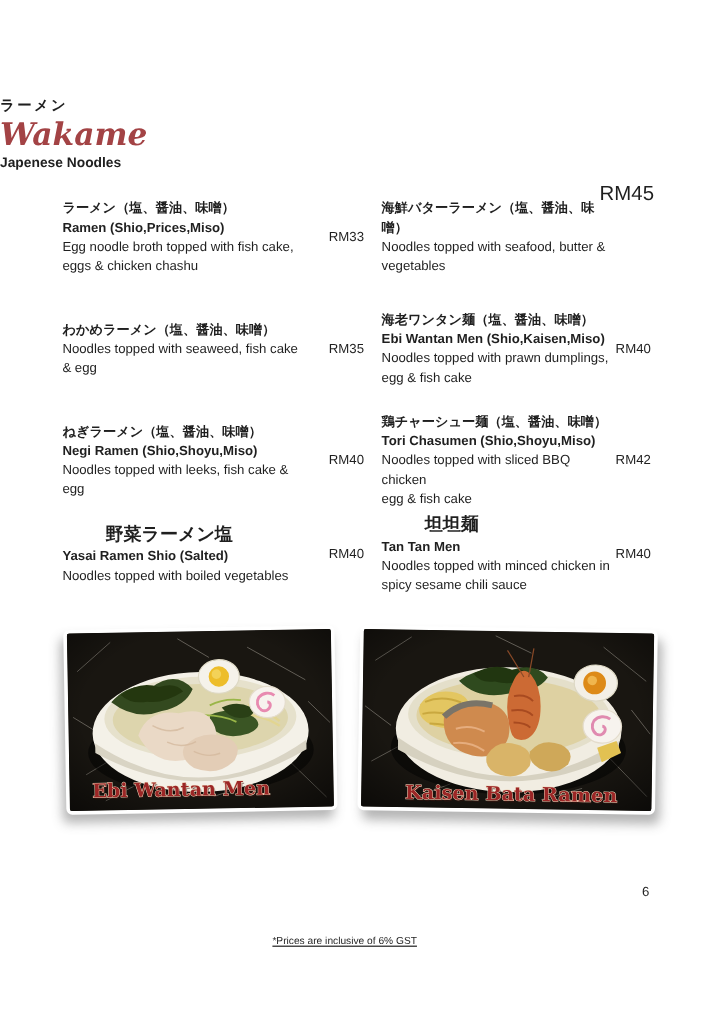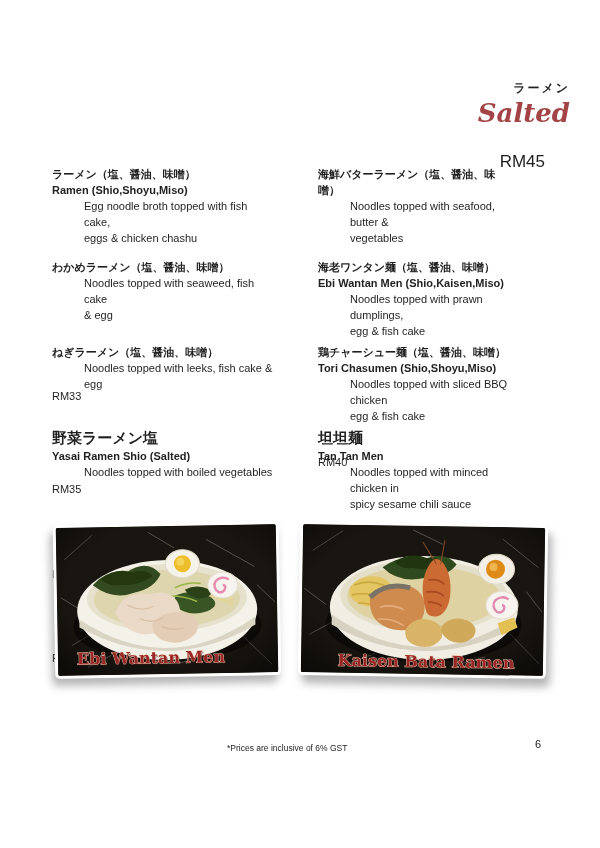--- a/index.html
+++ b/index.html
@@ -2,81 +2,82 @@
 <html style="--accent-red: #a34345; --caption-red: #9c2626; --photo-bg: #191611;"><head>
 <meta charset="utf-8">
 <style>
   html,body{margin:0;padding:0;background:#ffffff;}
   .page{
     position:relative;width:600px;height:848px;background:#ffffff;
     font-family:"Liberation Sans","DejaVu Sans",sans-serif;
     color:#1f1f1f;overflow:hidden;
   }
   
-  .header{position:absolute;top:80px;left:0;right:30px;text-align:right;}
+  .header{position:absolute;top:80px;left:0;right:30px;text-align:left;}
   .jp-title{font-size:12px;font-weight:700;letter-spacing:2px;line-height:16px;}
   .script-title{
     font-family:"DejaVu Serif","Liberation Serif",serif;
     font-style:italic;font-weight:700;font-size:26px;line-height:30px;
     color:var(--accent-red,#a34345);margin-top:2px;
   }
   .subtitle{font-size:11.5px;font-weight:700;line-height:15px;margin-top:1px;}
   .top-price{position:absolute;top:152px;right:55px;font-size:17px;}
   
   .menu{position:absolute;left:52px;right:55px;top:0;bottom:0;}
   .menu-row{position:absolute;left:0;right:0;display:flex;}
   .row1{top:166px}.row2{top:259px}.row3{top:344px}.row4{top:428px}
-  .cell{display:flex;align-items:flex-start;flex-direction:column;}
+  .cell{display:flex;align-items:center;}
   .cell.left{width:266px;flex:0 0 266px;}
   .cell.right{flex:1;}
   .cell.left .item{width:222px;flex:0 0 222px;}
   .cell.right .item{width:195px;flex:0 0 195px;}
   .price{flex:1;font-size:11px;line-height:16px;white-space:nowrap;}
   .jp{font-size:11px;font-weight:700;line-height:16px;}
   .en{font-size:11px;font-weight:700;line-height:16px;}
-  .desc{font-size:11px;line-height:16px;white-space:pre-line;margin-left:32px;}
-  .row4 .jp{font-size:15px;line-height:20px;}
+  .desc{font-size:11px;line-height:16px;white-space:pre-line;}
+  .row4 .jp{font-size:15px;line-height:20px;margin-left:36px;}
   
   .photos{position:absolute;top:523px;left:57px;height:148px;}
   .photo{
     position:absolute;top:0;background:#191611;border:3px solid #ffffff;
     border-radius:5px;overflow:hidden;box-sizing:content-box;
   }
   .photo-left{left:-3px;width:220px;height:148px;transform:rotate(-1deg);
     box-shadow:-3px 7px 9px rgba(90,90,90,.45);}
   .photo-right{left:242px;width:242px;height:148px;transform:rotate(0.9deg);
     box-shadow:4px 8px 9px rgba(90,90,90,.45);}
   .photo svg{display:block;}
   .caption{
     font-family:"DejaVu Serif","Liberation Serif",serif;
     font-weight:700;
   }
   
-  .footnote{position:absolute;left:227px;top:743px;font-size:8.5px;}
+  .footnote{position:absolute;left:227px;top:779px;font-size:8.5px;text-decoration:underline;}
   .page-number{position:absolute;left:535px;top:738px;font-size:11px;}
 </style>
 </head>
 <body>
 
 <div class="page">
 
   <div class="header">
     <div class="jp-title">ラーメン</div>
-    <div class="script-title">Salted</div>
+    <div class="script-title">Wakame</div>
+    <div class="subtitle">Japenese Noodles</div>
   </div>
 
   <div class="top-price">RM45</div>
 
   <div class="menu">
 
     <div class="menu-row row1">
       <div class="cell left">
         <div class="item">
           <div class="jp">ラーメン（塩、醤油、味噌）</div>
-          <div class="en">Ramen (Shio,Shoyu,Miso)</div>
+          <div class="en">Ramen (Shio,Prices,Miso)</div>
           <div class="desc">Egg noodle broth topped with fish cake,
 eggs &amp; chicken chashu</div>
         </div>
         <div class="price">RM33</div>
       </div>
       <div class="cell right">
         <div class="item">
           <div class="jp">海鮮バターラーメン（塩、醤油、味噌）</div>
           <div class="desc">Noodles topped with seafood, butter &amp;
 vegetables</div>
@@ -102,20 +103,21 @@
 egg &amp; fish cake</div>
         </div>
         <div class="price">RM40</div>
       </div>
     </div>
 
     <div class="menu-row row3">
       <div class="cell left">
         <div class="item">
           <div class="jp">ねぎラーメン（塩、醤油、味噌）</div>
+          <div class="en">Negi Ramen (Shio,Shoyu,Miso)</div>
           <div class="desc">Noodles topped with leeks, fish cake &amp;
 egg</div>
         </div>
         <div class="price">RM40</div>
       </div>
       <div class="cell right">
         <div class="item">
           <div class="jp">鶏チャーシュー麺（塩、醤油、味噌）</div>
           <div class="en">Tori Chasumen (Shio,Shoyu,Miso)</div>
           <div class="desc">Noodles topped with sliced BBQ chicken

